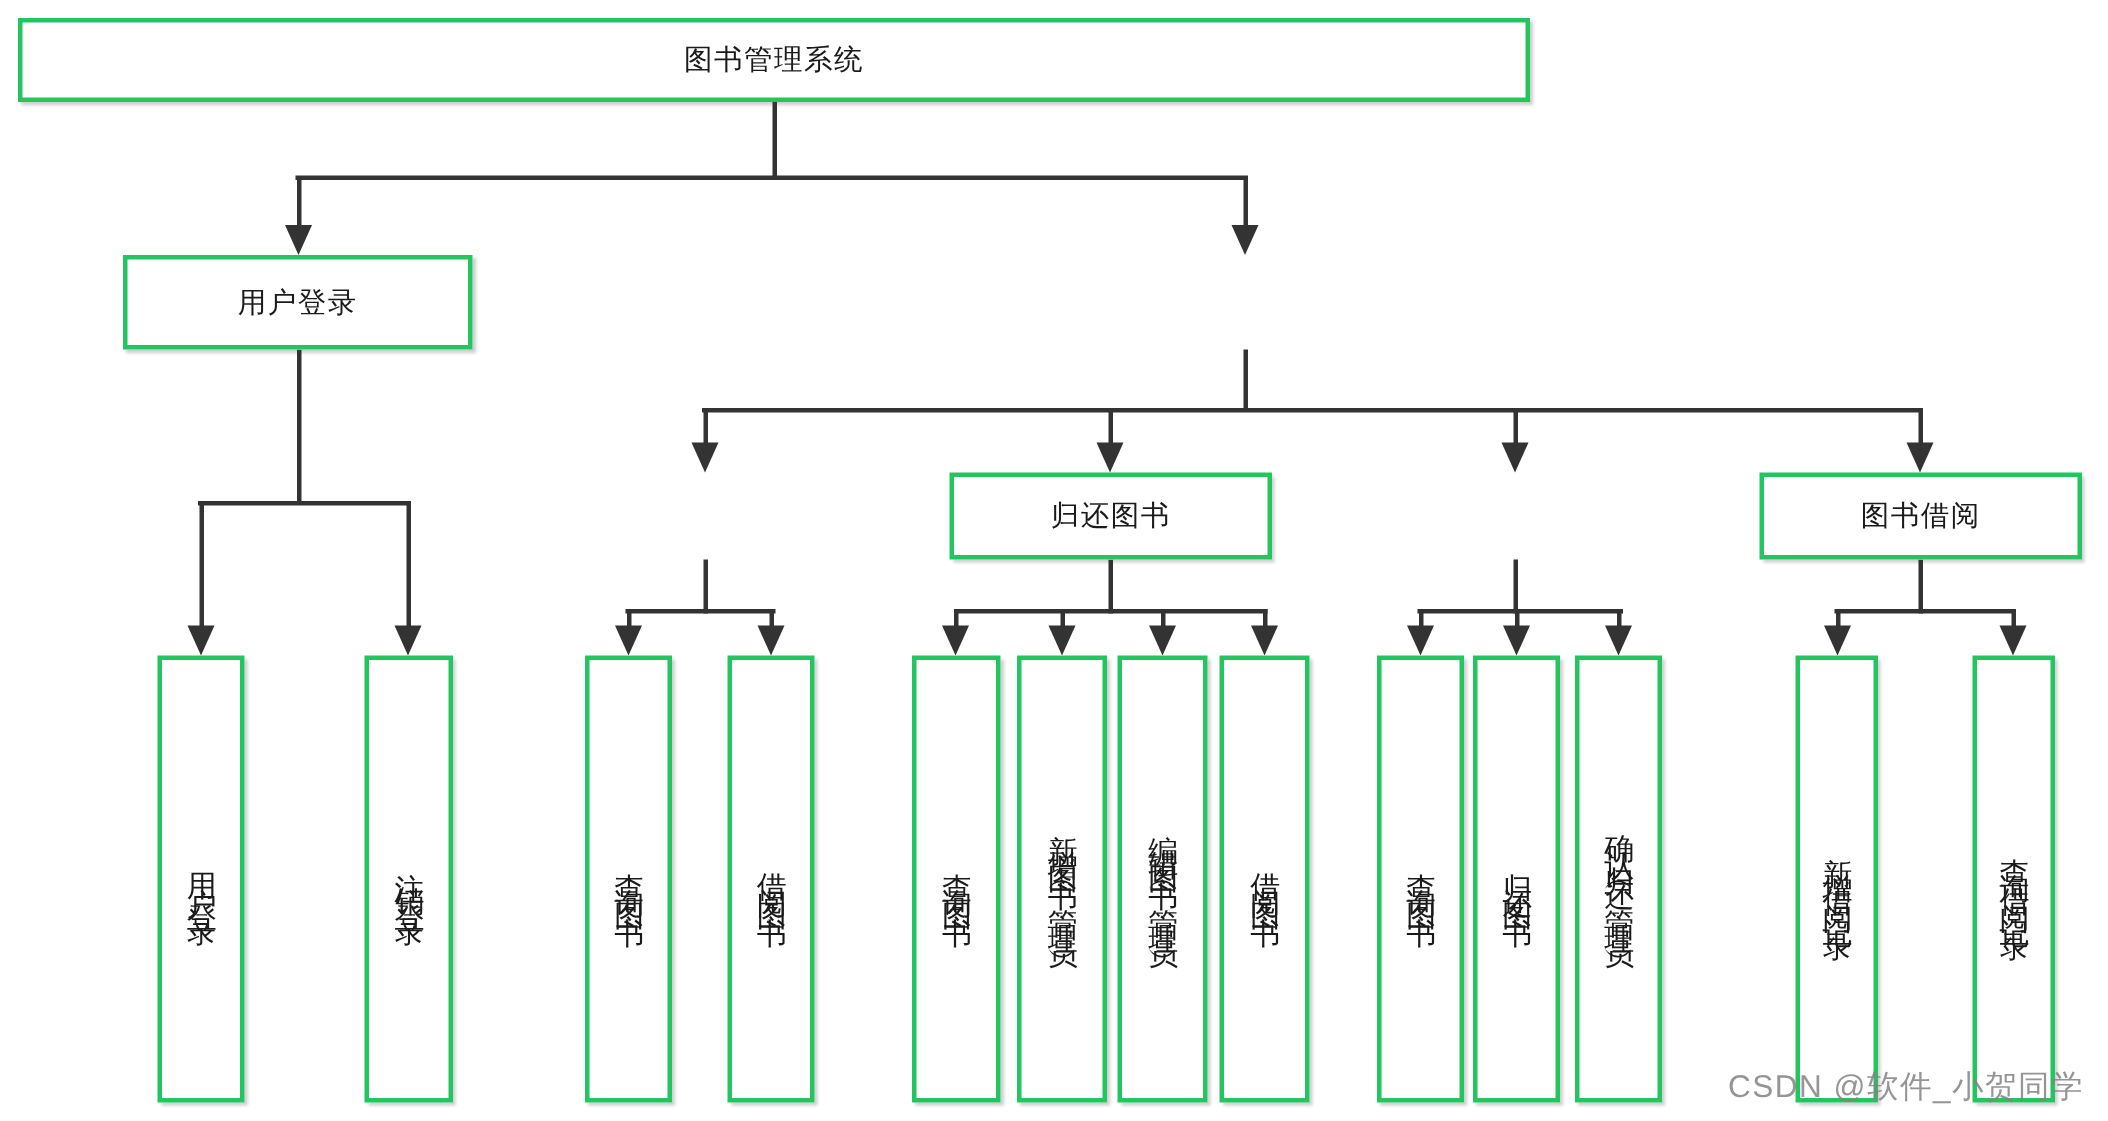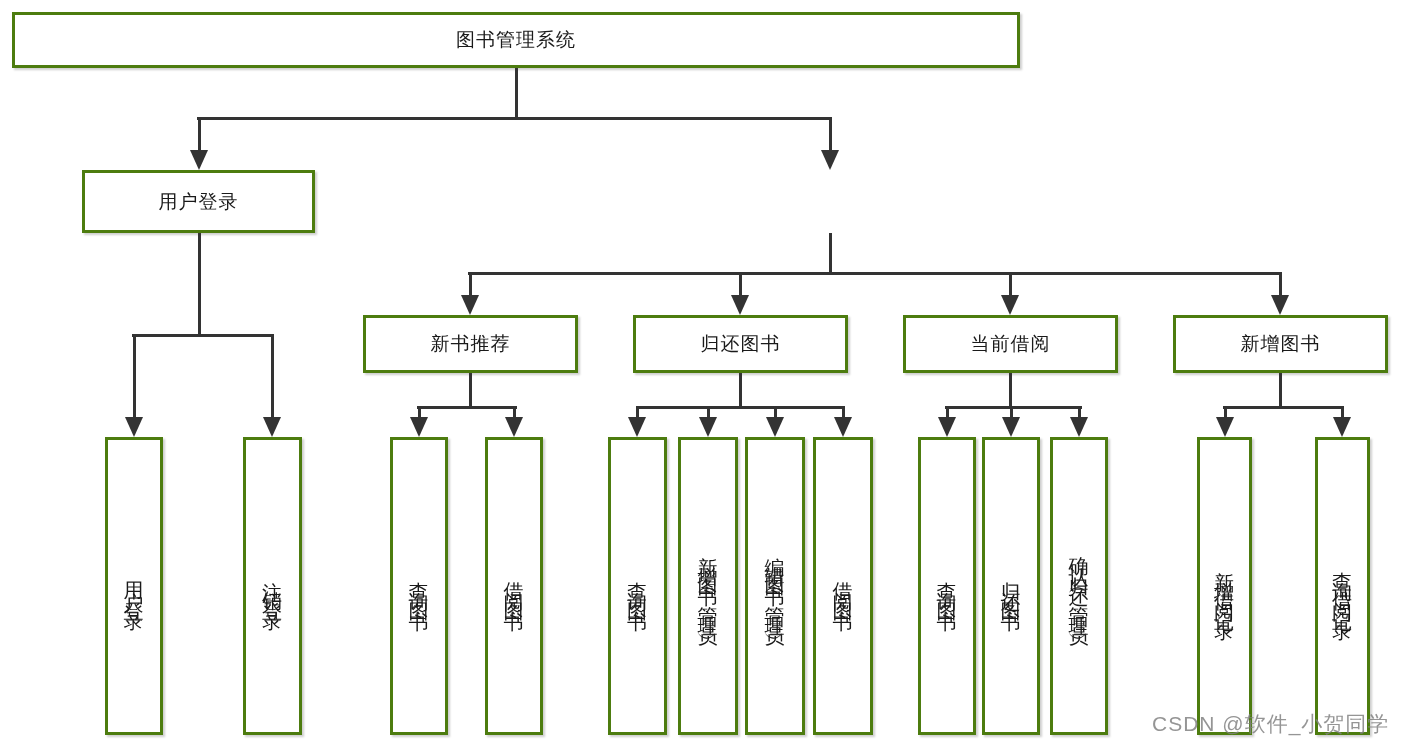--- a/index.html
+++ b/index.html
@@ -7,21 +7,21 @@
     position: relative;
     width: 1405px;
     height: 747px;
     background: #ffffff;
     overflow: hidden;
     font-family: "Liberation Sans", "DejaVu Sans", sans-serif;
   }
   .box {
     position: absolute;
     background: #ffffff;
-    border: 3px solid #4d7c0f;
+    border: 3px solid #22c55e;
     box-sizing: border-box;
     display: flex;
     align-items: center;
     justify-content: center;
     color: #1a1a1a;
     box-shadow: 2px 2px 2px rgba(60,60,60,0.25);
     z-index: 2;
   }
   .box.h span {
     font-size: 19px;
@@ -126,31 +126,25 @@
   <i class="ar" style="left:1333px;top:417px"></i>
 
   <div class="box h" style="left:12px;top:12px;width:1008px;height:56px">
     <span>图书管理系统</span>
   </div>
 
   <div class="box h" style="left:82px;top:170px;width:233px;height:63px">
     <span>用户登录</span>
   </div>
 
-  <div class="box h" style="left:363px;top:315px;width:215px;height:58px">
-    <span>新书推荐</span>
-  </div>
   <div class="box h" style="left:633px;top:315px;width:215px;height:58px">
     <span>归还图书</span>
   </div>
-  <div class="box h" style="left:903px;top:315px;width:215px;height:58px">
-    <span>当前借阅</span>
-  </div>
   <div class="box h" style="left:1173px;top:315px;width:215px;height:58px">
-    <span>新增图书</span>
+    <span>图书借阅</span>
   </div>
 
   <div class="box v" style="left:105px;top:437px;width:58px;height:298px">
     <span>用户登录</span>
   </div>
   <div class="box v" style="left:243px;top:437px;width:59px;height:298px">
     <span>注销登录</span>
   </div>
 
   <div class="box v" style="left:390px;top:437px;width:58px;height:298px">

